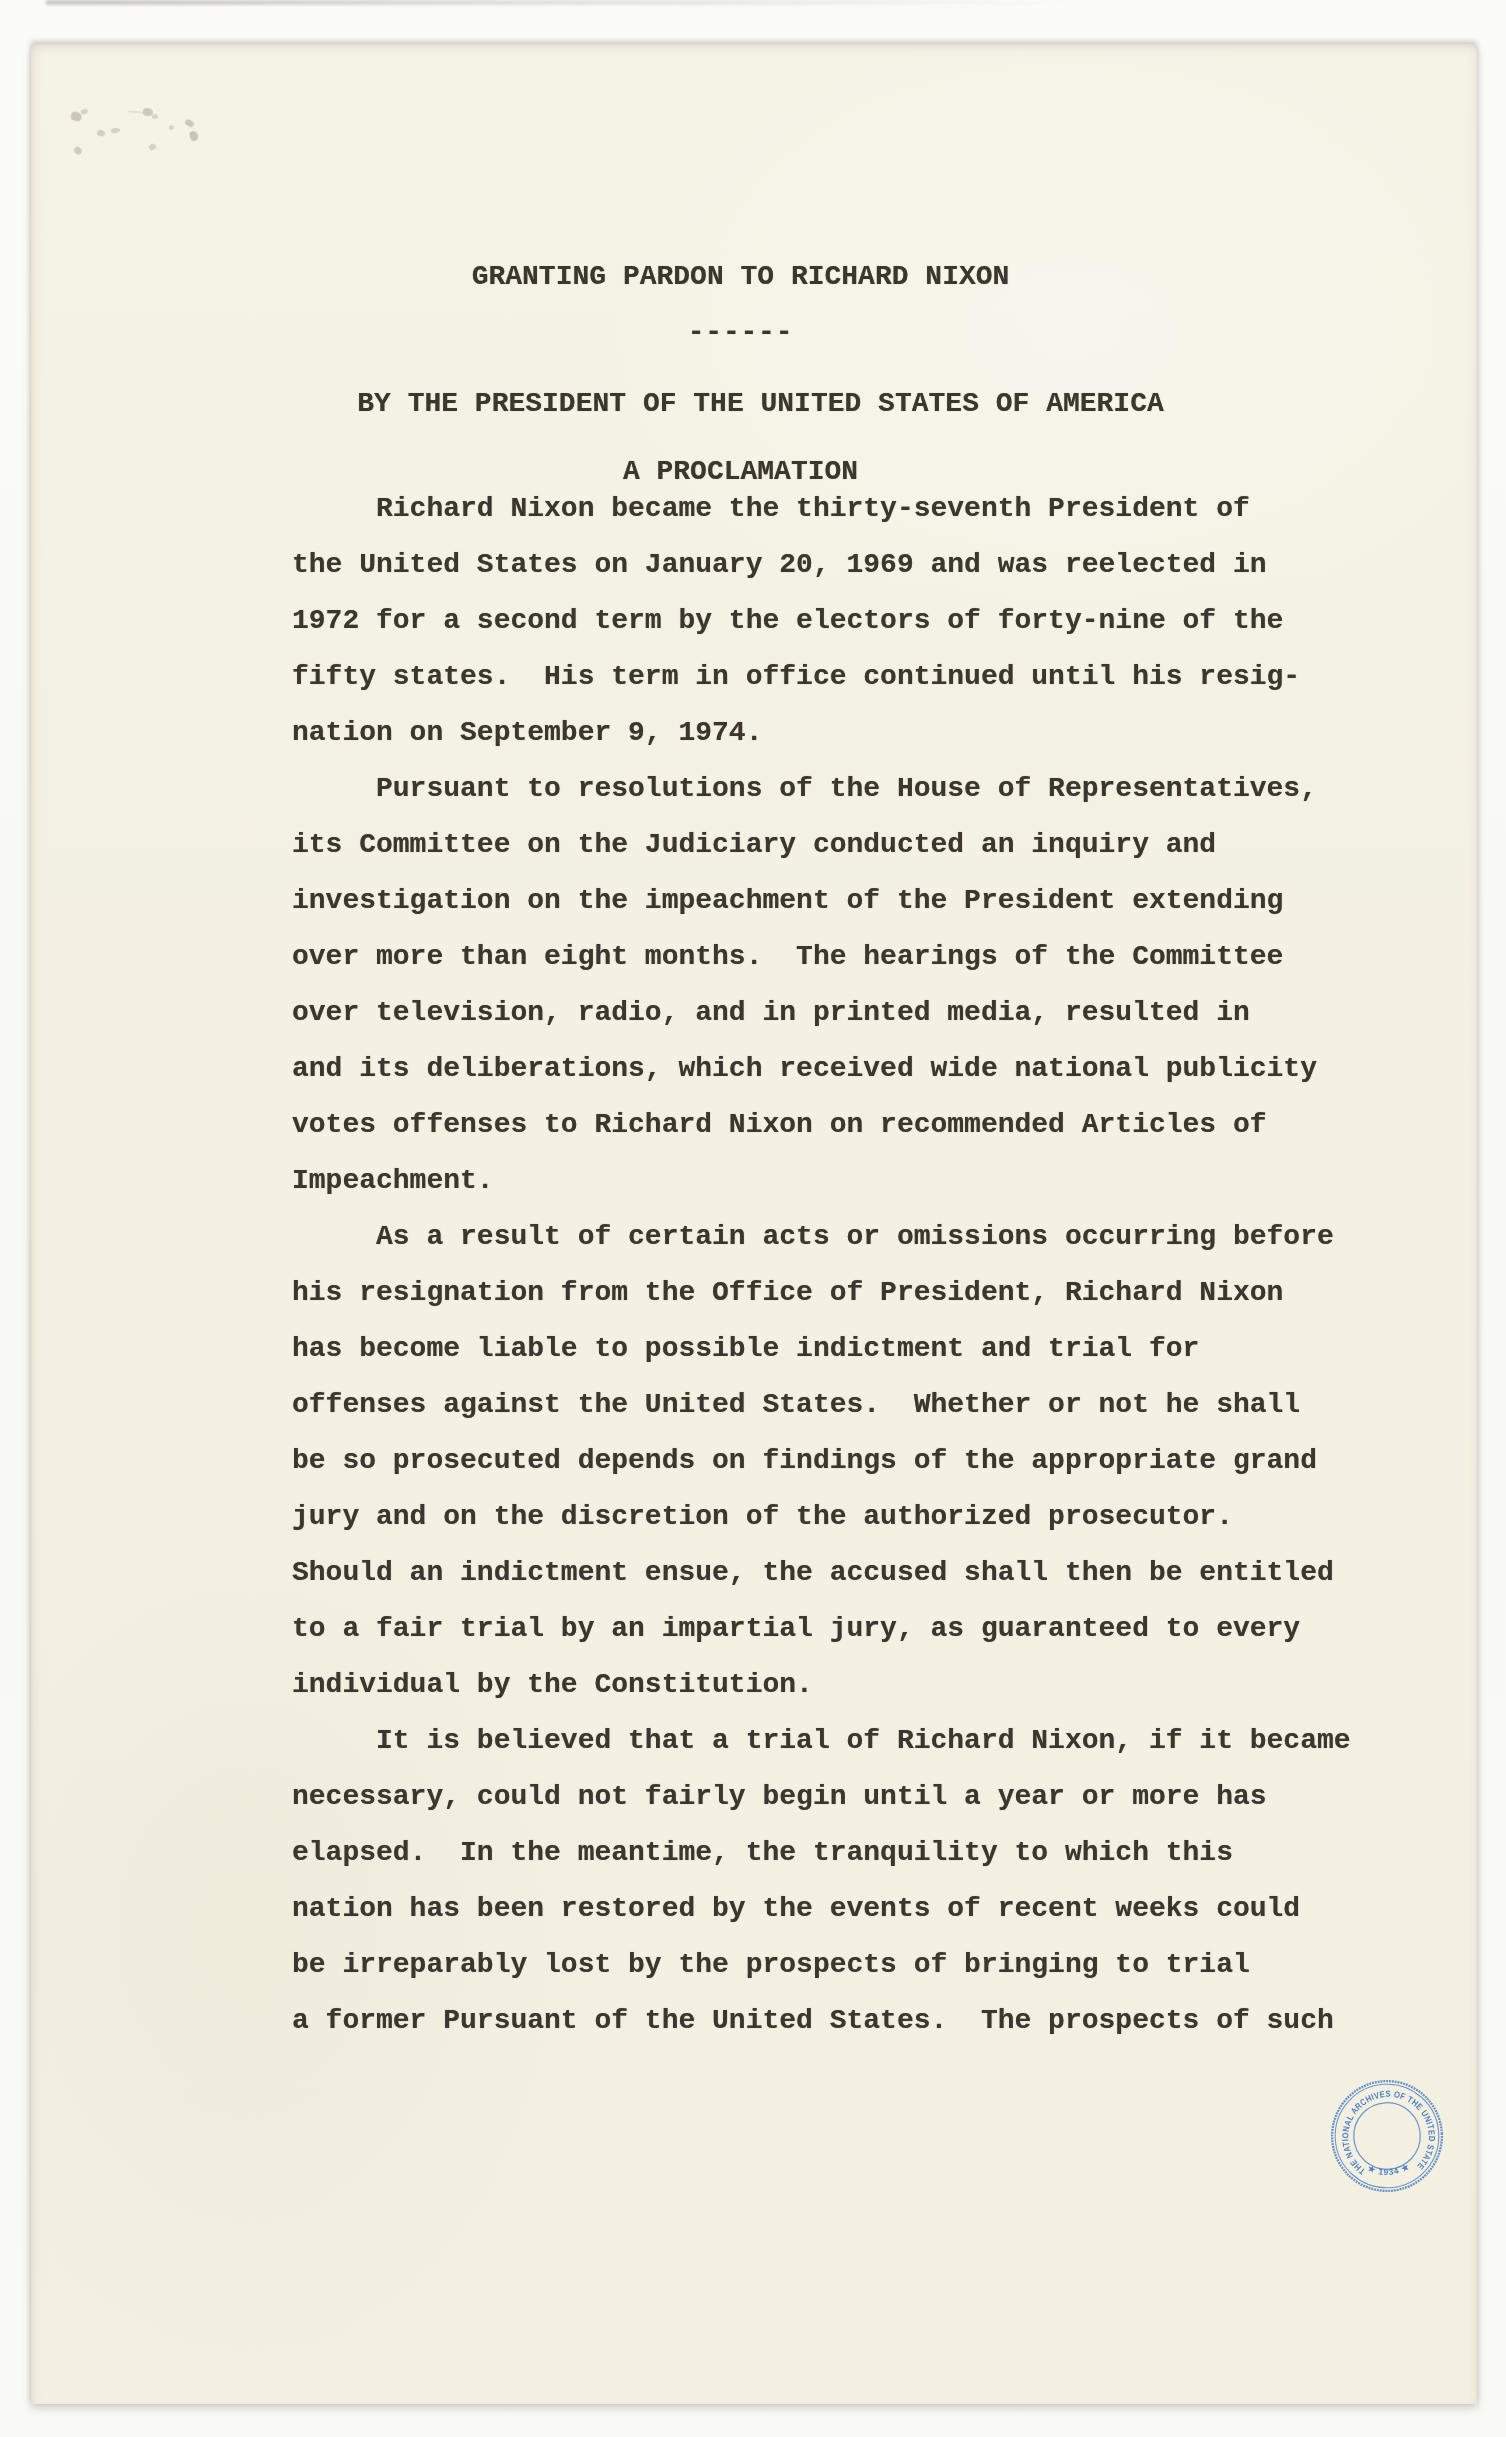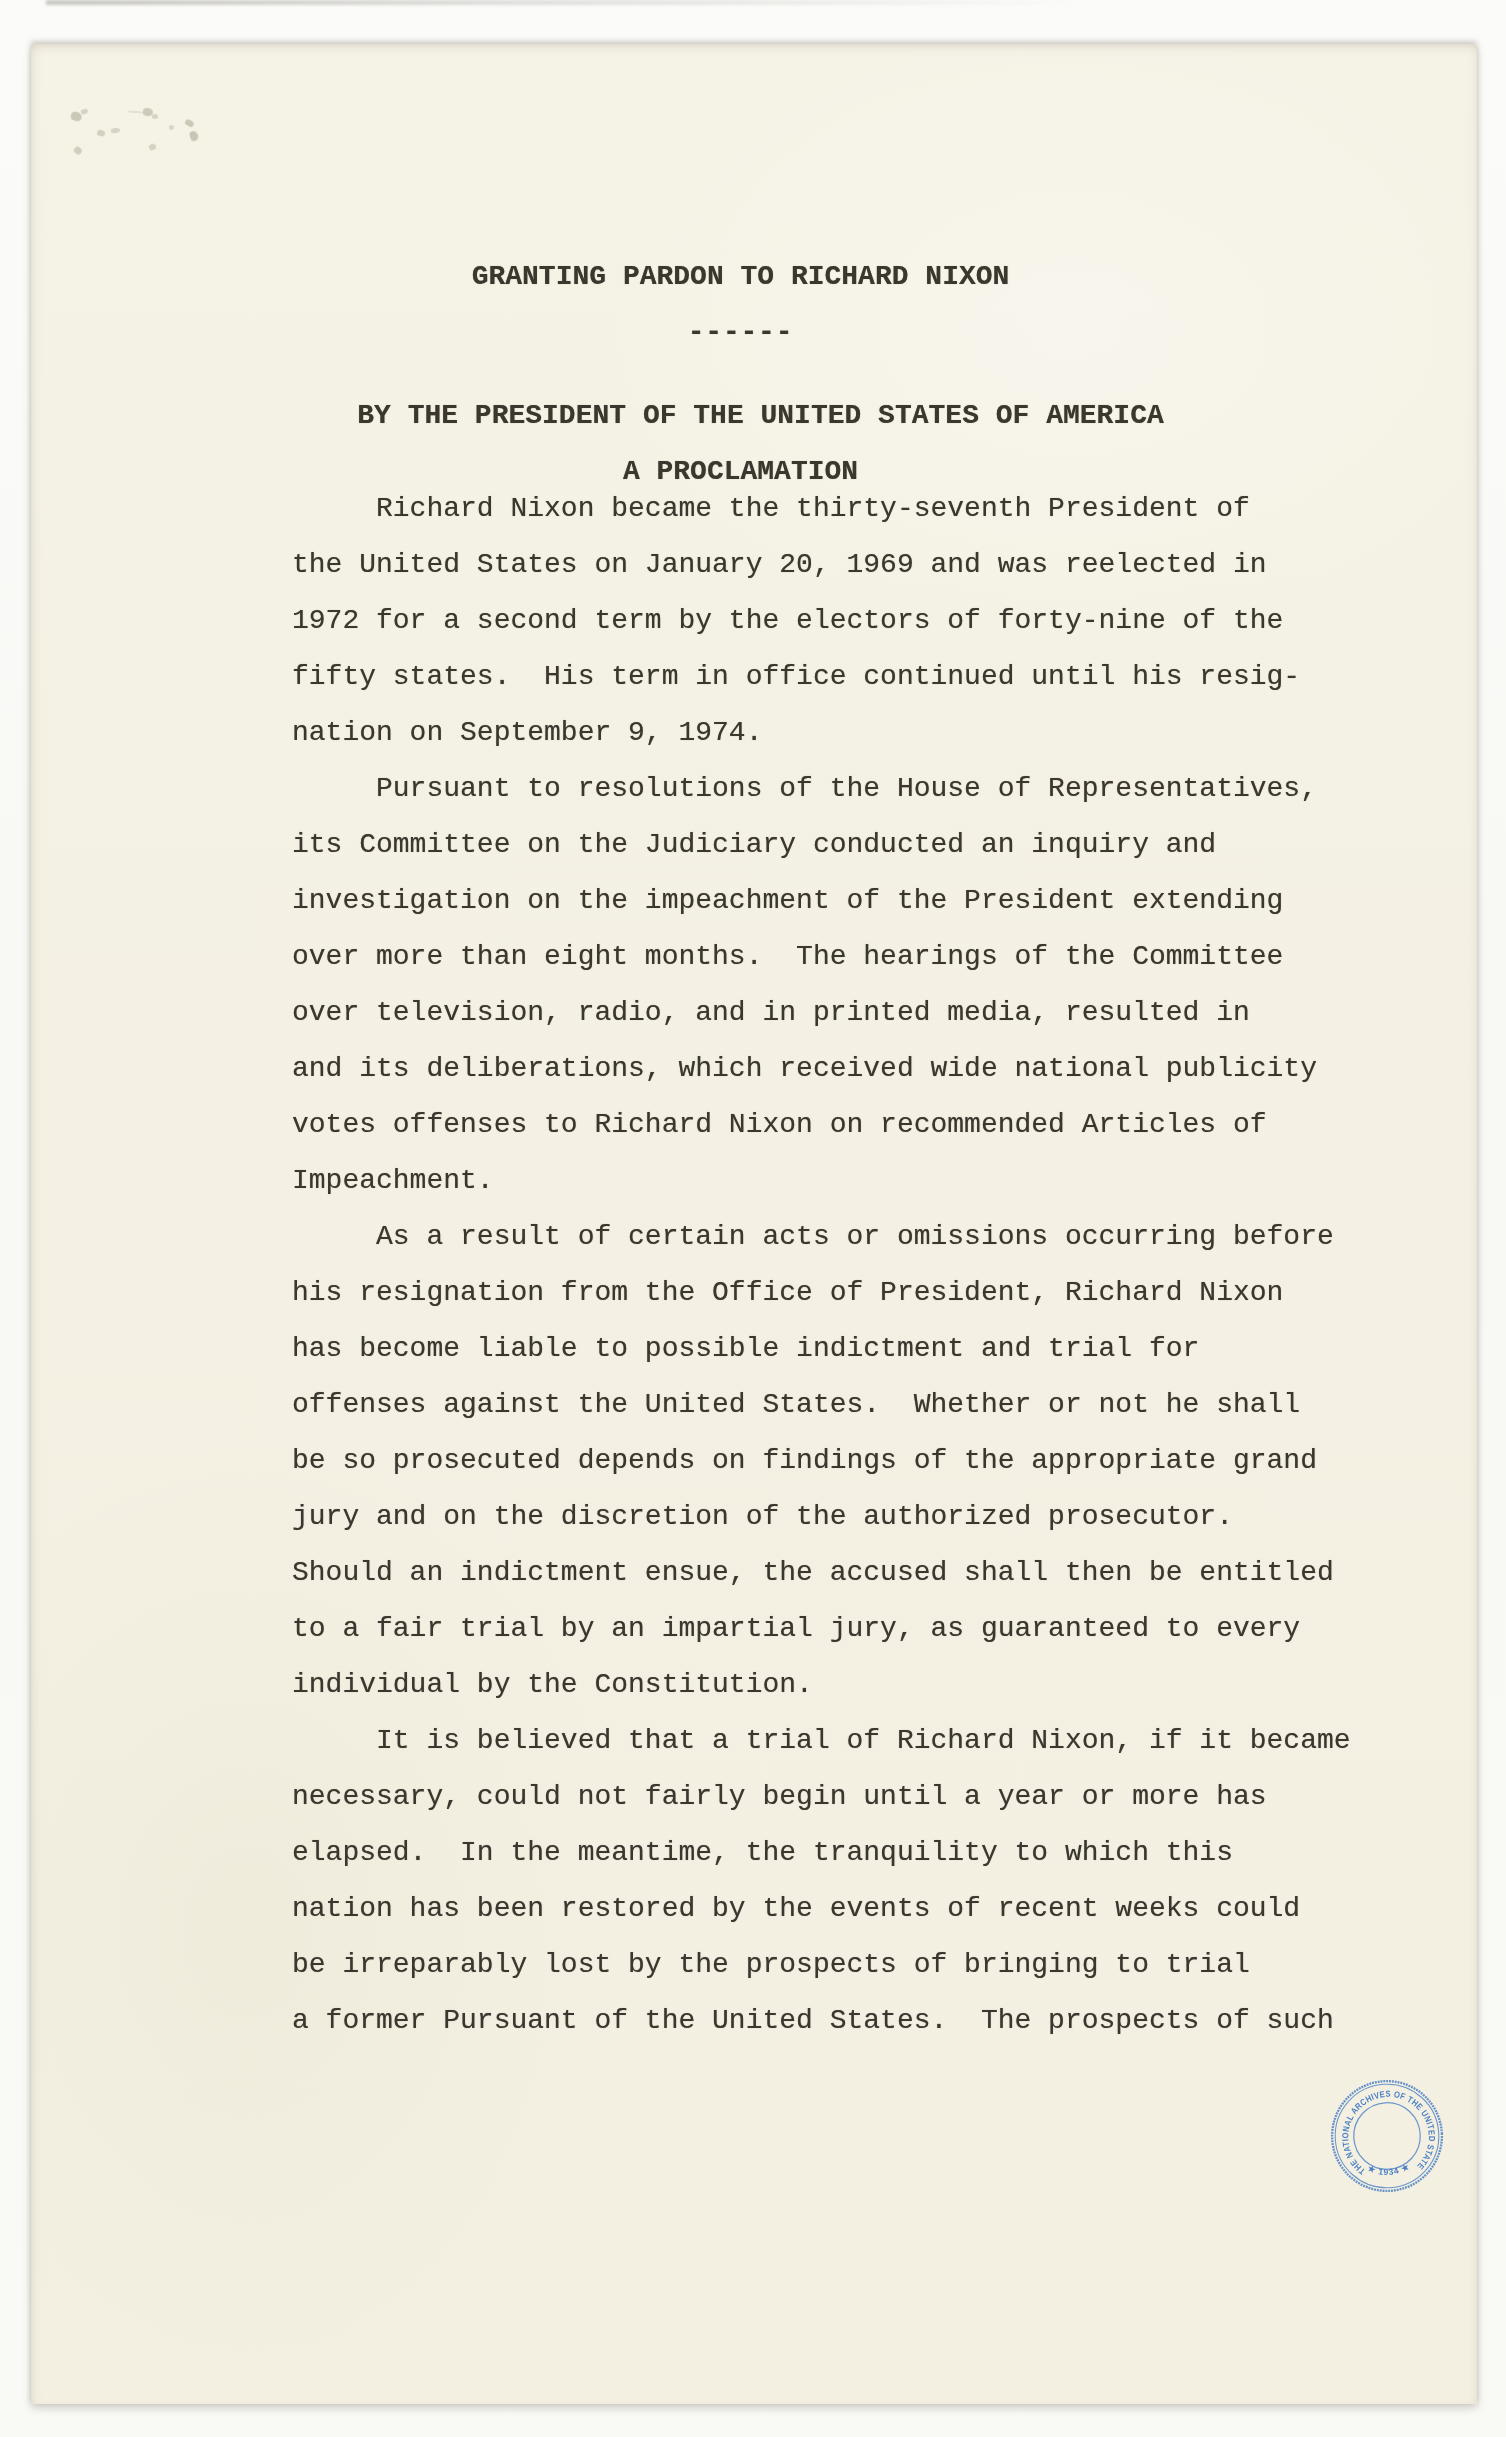--- a/index.html
+++ b/index.html
@@ -45,28 +45,28 @@
     text-align: center;
     color: #3b372f;
     font-weight: 700;
     font-size: 28px;
     line-height: 31px;
     text-shadow: 0 0 0.8px rgba(62,57,48,0.55);
   }
   .heading-line { position: absolute; left: 0; right: 0; white-space: pre; margin-top: 20px; }
   .h-title     { top: 241px; }
   .h-separator { top: 297px; letter-spacing: 0.8px; }
-  .h-byline    { top: 380px; padding-left: 40px; }
+  .h-byline    { top: 368px; padding-left: 40px; }
   .h-subtitle  { top: 436px; }
   .body-text {
     position: absolute;
     left: 292px; top: 481px;
     width: 1083px;
     color: #3b372f;
-    font-weight: 400;
+    font-weight: 700;
     font-size: 28px;
     line-height: 56px;
     text-shadow: 0 0 0.8px rgba(62,57,48,0.55);
   }
   .body-line { white-space: pre; }
   .smudges { position: absolute; left: 0; top: 0; }
   .smudge {
     position: absolute;
     background: #8f8a74;
     border-radius: 45% 55% 50% 40%;

